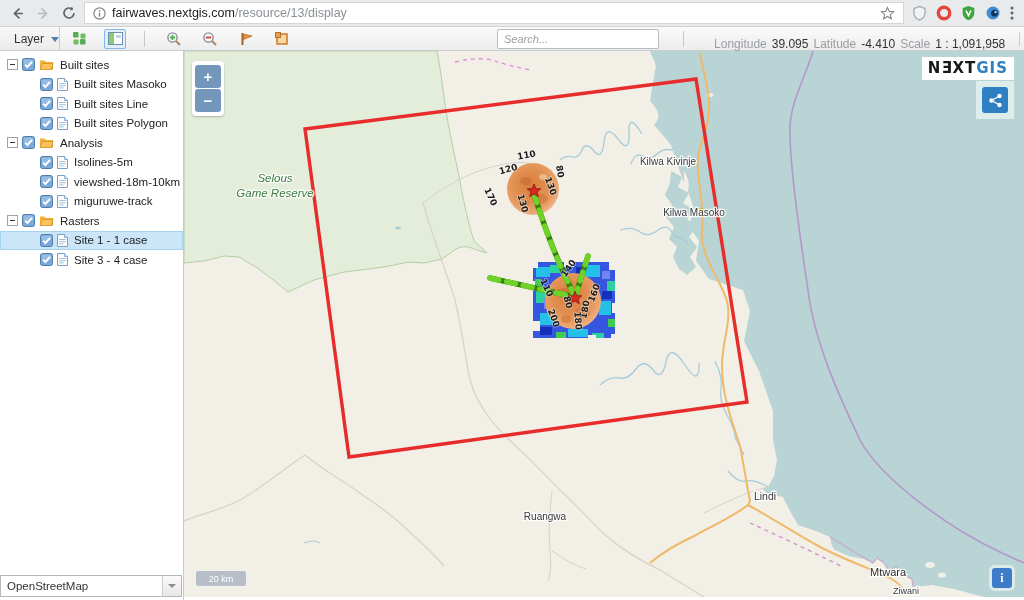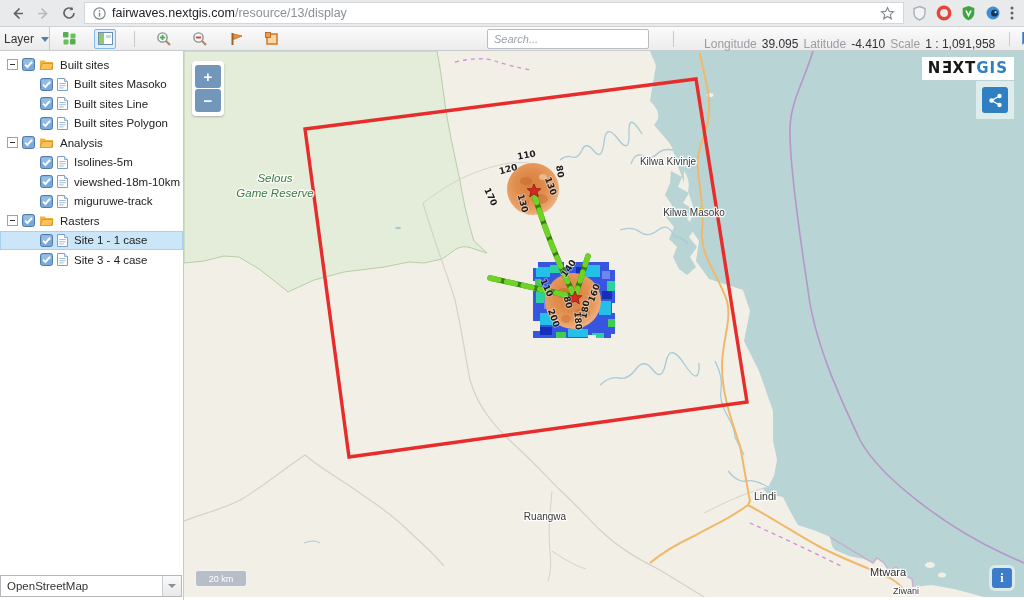--- a/index.html
+++ b/index.html
@@ -9,21 +9,21 @@
   .browser-bar{position:absolute;left:0;top:0;width:1024px;height:27px;background:#e9eaec;border-bottom:1px solid #cfd1d4;display:flex;align-items:center;box-sizing:border-box;padding:0 6px;gap:4px;}
   .nav-btn{width:22px;height:22px;display:flex;align-items:center;justify-content:center;border-radius:50%;flex:0 0 auto;}
   .url-pill{flex:1;height:20px;background:#fff;border:1px solid #d4d6d9;border-radius:0;display:flex;align-items:center;padding:0 8px;gap:6px;min-width:0;}
   .url-text{font-size:12.5px;color:#202124;white-space:nowrap;overflow:hidden;}
   .url-text .path{color:#8b9095;}
   .url-star{margin-left:auto;flex:0 0 auto;display:flex;}
   .ext-icons{display:flex;align-items:center;gap:9px;padding:0 4px;flex:0 0 auto;}
 
   
   .app-toolbar{position:absolute;left:0;top:27px;width:1024px;height:24px;background:linear-gradient(#fbfbfb,#ececec);border-bottom:1px solid #c9cccf;display:flex;align-items:stretch;box-sizing:border-box;font-size:12px;color:#333;}
-  .layer-header{width:184px;box-sizing:border-box;border-right:1px solid #c9cccf;display:flex;align-items:center;padding-left:4px;gap:7px;background:linear-gradient(#f8f8f8,#ebebeb);}
+  .layer-header{width:184px;box-sizing:border-box;border-right:1px solid #c9cccf;display:flex;align-items:center;padding-left:14px;gap:7px;background:linear-gradient(#f8f8f8,#ebebeb);}
   .caret{width:0;height:0;border-left:4px solid transparent;border-right:4px solid transparent;border-top:5px solid #4d7fae;margin-top:1px;}
   .tools{display:flex;align-items:center;gap:14px;padding-left:8px;flex:1;}
   .tbtn{width:22px;height:20px;display:flex;align-items:center;justify-content:center;border-radius:2px;}
   .tbtn.pressed{border:1px solid #85b6e8;background:#e1effc;box-sizing:border-box;}
   .vsep{width:1px;height:16px;background:#c6c9cc;margin:0 4px;}
   .search-wrap{margin-left:190px;display:flex;align-items:center;}
   .search-input{width:148px;height:16px;border:1px solid #b9bcc0;border-radius:2px;font-size:11px;padding:1px 6px;color:#444;outline:none;font-family:"Liberation Sans",sans-serif;}
   .search-input::placeholder{color:#9aa0a6;font-style:italic;}
   .coords{display:flex;align-items:center;gap:5px;margin-left:12px;white-space:nowrap;margin-top:11px;}
   .coords .lab{color:#9a9ea3;}

